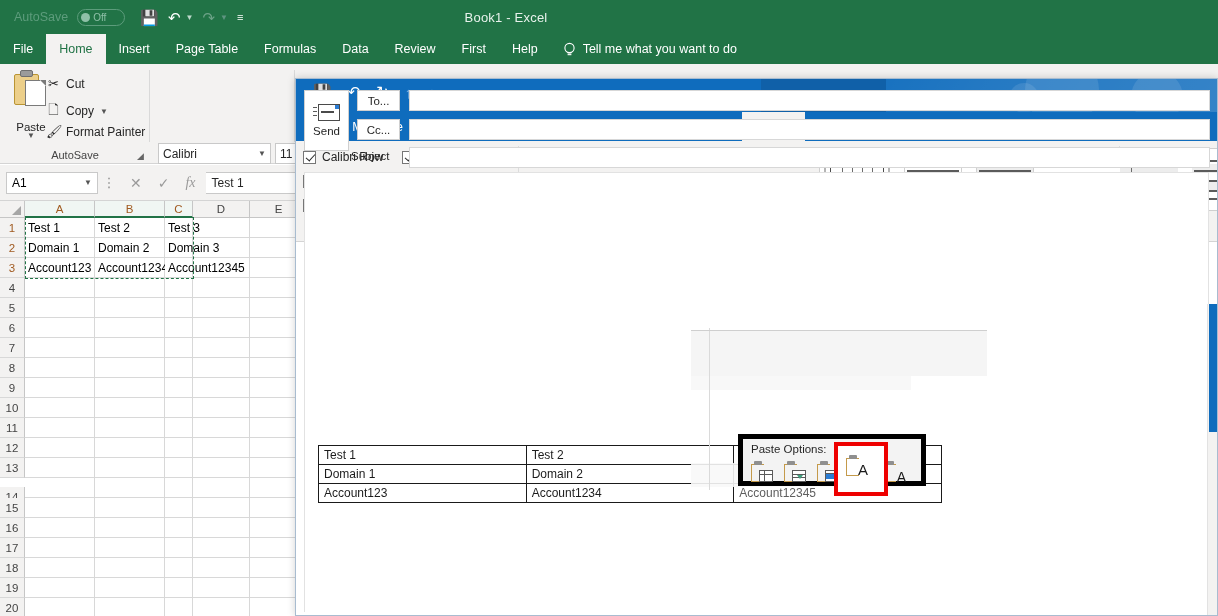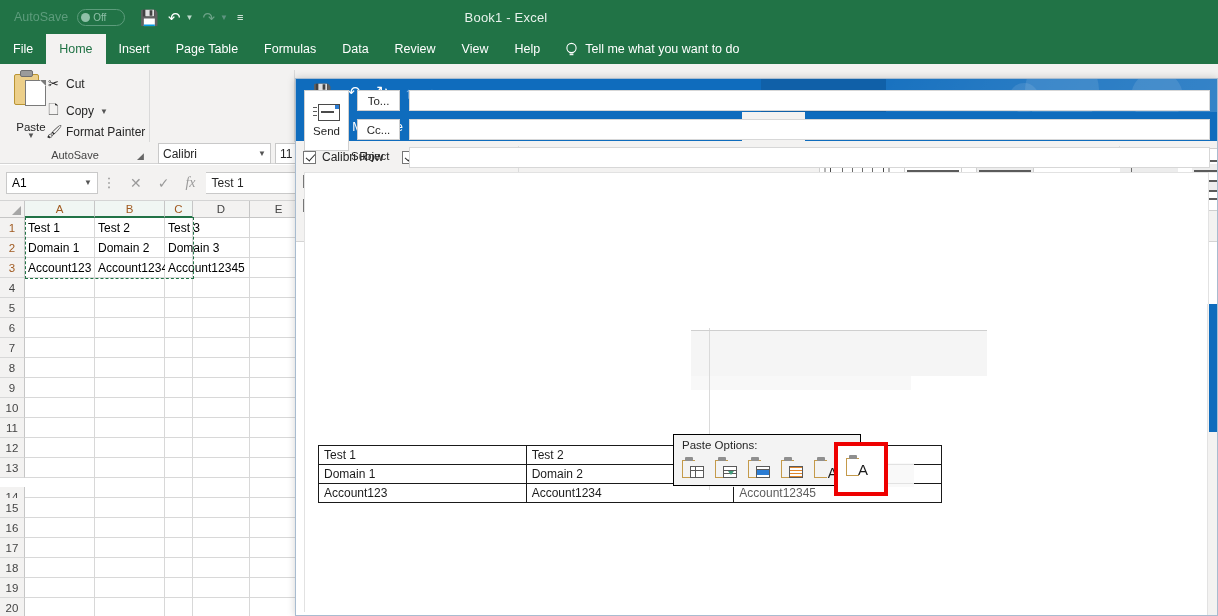--- a/index.html
+++ b/index.html
@@ -207,22 +207,22 @@
   .body-area { position:absolute; left:8px; top:93px; width:905px; height:440px; background:#fff; border:1px solid #e2e2e2; border-bottom:none; }
 
   
   .ptable { position:absolute; left:13px; top:272px; width:624px; border-collapse:collapse; }
   .ptable td { border:1px solid #1a1a1a; height:19px; font-size:12px; color:#1c1c1c; padding:0 5px; }
 
   .ghost-overlay { position:absolute; background:rgba(244,244,244,.92); }
   .ghost-text { color:#5e5e5e !important; }
 
   .paste-options {
-    position:absolute; left:673px; top:434px; width:188px; height:52px; background:#f3f3f3;
-    border:1px solid #000000;
+    position:absolute; left:738px; top:434px; width:188px; height:52px; background:#f3f3f3;
+    border:5px solid #000000;
   }
   .po-title { position:absolute; left:8px; top:4px; font-size:11.5px; color:#262626; }
   .po-row { position:absolute; left:6px; top:20px; display:flex; align-items:center; gap:7px; }
   .po-item { width:26px; height:26px; display:flex; align-items:center; justify-content:center; position:relative;}
   .po-clip { position:relative; width:22px; height:22px; }
   .po-clip-body { position:absolute; left:0; top:3px; width:13px; height:18px; border:1.6px solid #c49a4a; border-right:none; background:transparent;}
   .po-clip-top { position:absolute; left:3px; top:0px; width:8px; height:4px; background:#8f8f8f; border-radius:1px;}
   .po-mini { position:absolute; right:0px; bottom:1px; width:14px; height:12px; background:#fff; border:1.3px solid #5a5a5a;}
   .po-mini-g { position:absolute; left:0; right:0; top:0; bottom:0; }
   .po-A { position:absolute; right:-1px; bottom:0px; font-size:14px; color:#1a1a1a; line-height:12px;}
@@ -257,21 +257,21 @@
     </div>
 
     <div class="excel-tabs">
       <div class="excel-tab">File</div>
       <div class="excel-tab active">Home</div>
       <div class="excel-tab">Insert</div>
       <div class="excel-tab">Page Table</div>
       <div class="excel-tab">Formulas</div>
       <div class="excel-tab">Data</div>
       <div class="excel-tab">Review</div>
-      <div class="excel-tab">View</div>
+      <div class="excel-tab">First</div>
       <div class="excel-tab">Help</div>
       <div class="excel-tellme">
         <svg width="13" height="15" viewBox="0 0 13 15">
           <circle cx="6.5" cy="6" r="4.6" fill="none" stroke="#ffffff" stroke-width="1.1"></circle>
           <rect x="4.6" y="10.4" width="3.8" height="1.1" fill="#ffffff"></rect>
           <rect x="4.6" y="12.1" width="3.8" height="1.1" fill="#ffffff"></rect>
         </svg>
         <span>Tell me what you want to do</span>
       </div>
     </div>

